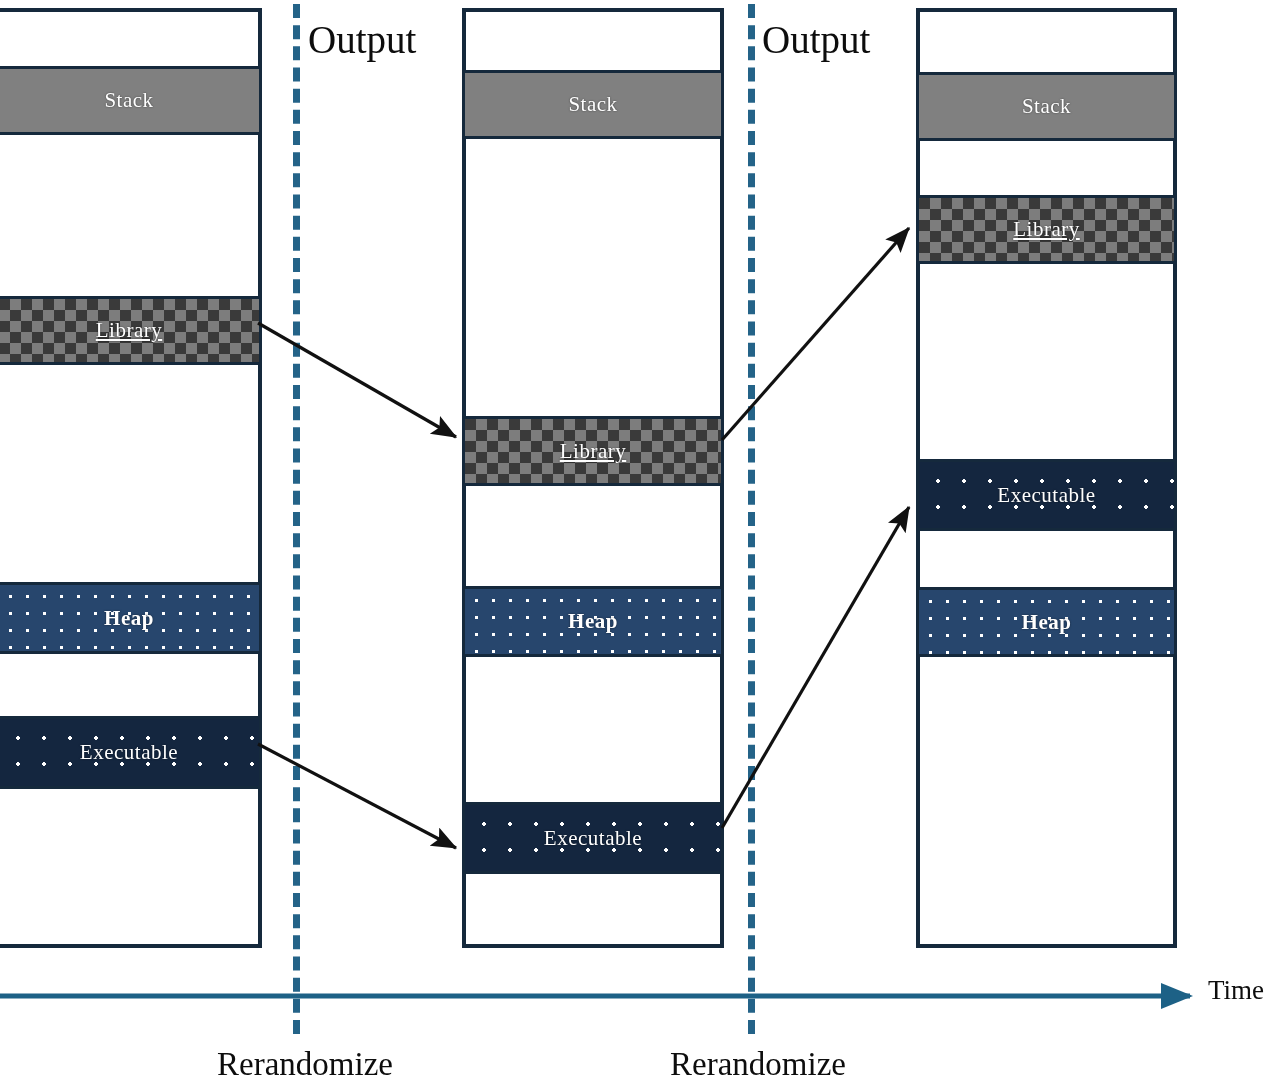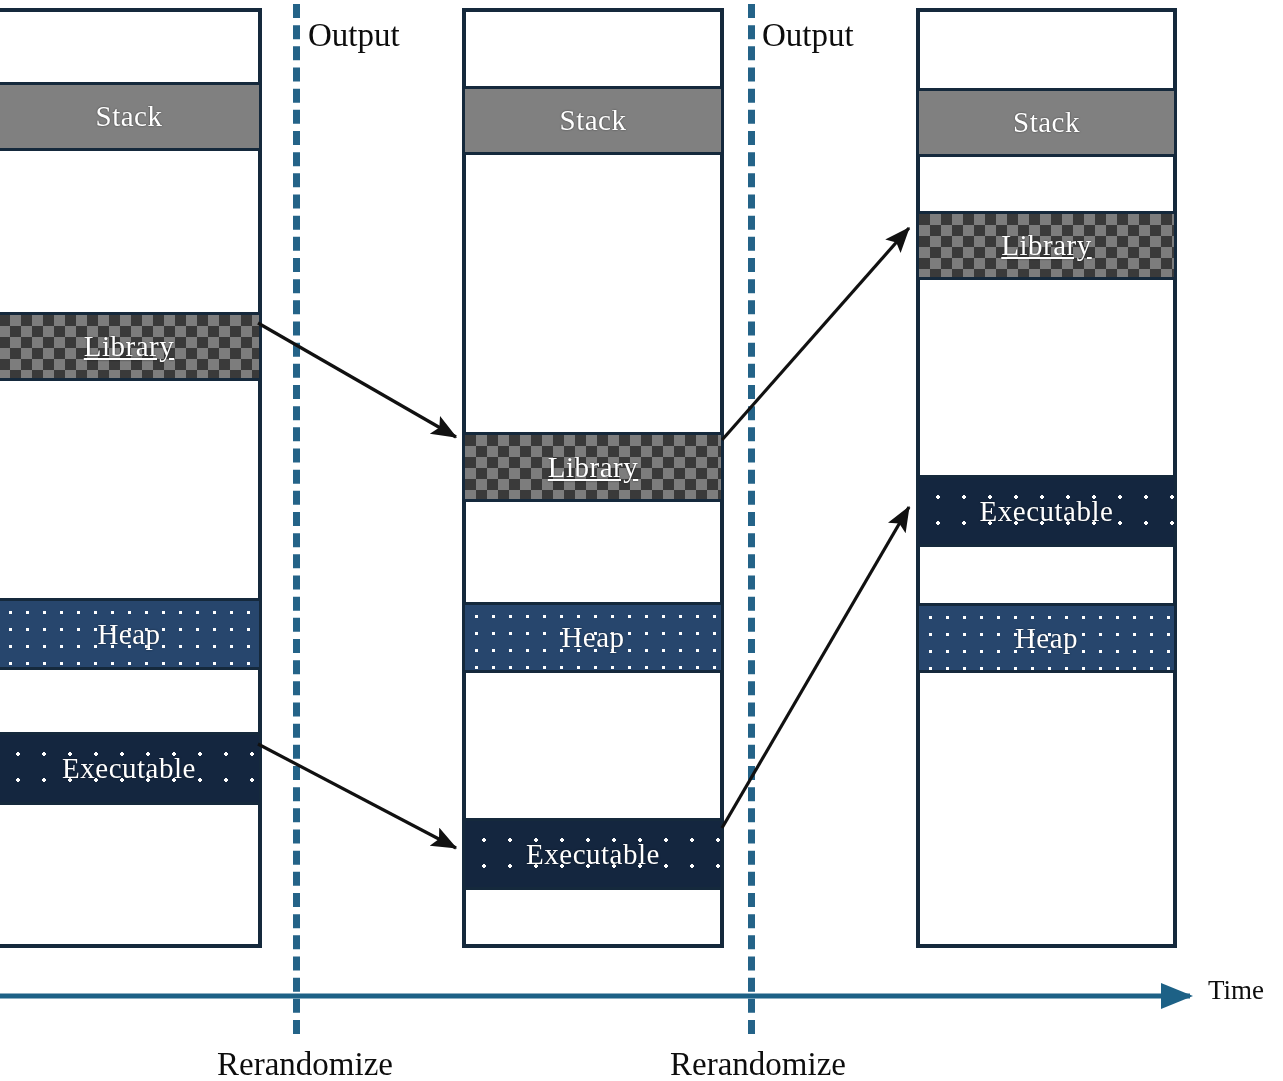--- a/index.html
+++ b/index.html
@@ -30,24 +30,23 @@
     position: absolute;
     box-sizing: border-box;
     left: -1px;
     right: -1px;
     border-top: 3px solid #15293c;
     border-bottom: 3px solid #15293c;
     display: flex;
     align-items: center;
     justify-content: center;
     color: #ffffff;
-    font-size: 29px;
+    font-size: 21px;
     letter-spacing: 0.5px;
     text-shadow: 0 0 2px rgba(0,0,0,0.55);
-    margin-top: 16px;
   }
 
   
   .fill-stack {
     background-color: #808080;
   }
 
   
   .fill-library {
     background-color: #3a3a3a;
@@ -58,41 +57,42 @@
     background-position: 0 0, 11px 11px;
     text-decoration: underline;
   }
 
   
   .fill-heap {
     background-color: #27466d;
     background-image: radial-gradient(#ffffff 1.6px, transparent 1.7px);
     background-size: 17px 17px;
     background-position: 3px 3px;
+    font-weight: bold;
   }
 
   
   .fill-executable {
     background-color: #14263f;
     background-image: radial-gradient(#ffffff 1.6px, transparent 1.7px);
     background-size: 26px 26px;
     background-position: 6px 6px;
   }
 
   
   .dashed-line {
     position: absolute;
     width: 0;
     border-left: 7px dashed #246388;
   }
 
   
   .output-label {
     position: absolute;
-    font-size: 33px;
+    font-size: 39px;
     color: #0d0d0d;
     white-space: nowrap;
   }
   .rerandomize-label {
     position: absolute;
     font-size: 33px;
     color: #0d0d0d;
     white-space: nowrap;
     transform: translateX(-50%);
   }

